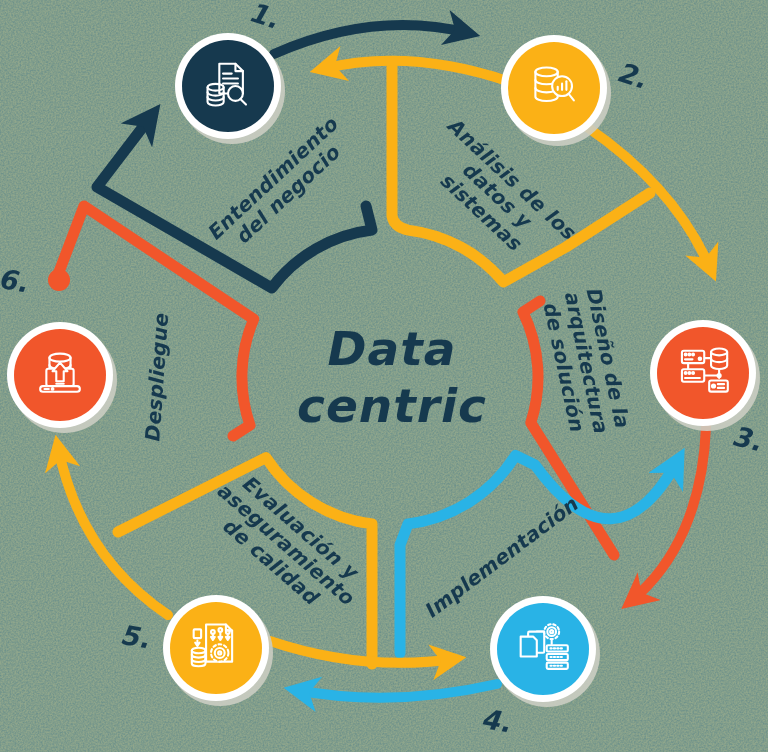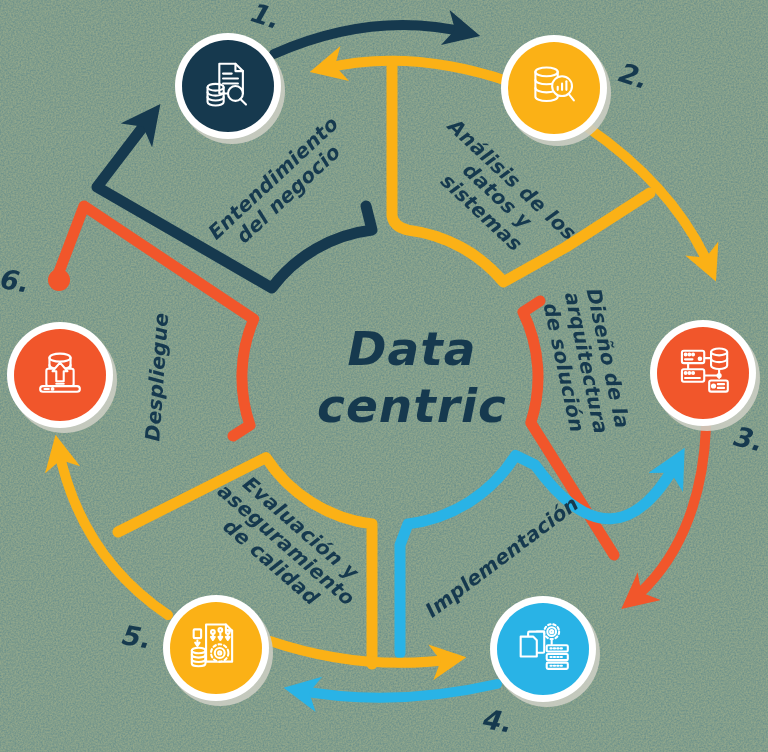--- a/index.html
+++ b/index.html
@@ -189,21 +189,21 @@
     <rect x="28" y="40" width="44" height="28" rx="3" fill="#F1562B"></rect>
     <path d="M50 30 l-12 14 h6 v16 h12 v-16 h6 z" fill="#F1562B"></path>
     <line x1="44" y1="64" x2="56" y2="64"></line>
     <rect x="18" y="68" width="64" height="9" rx="4.5" fill="#F1562B"></rect>
     <line x1="25" y1="72.5" x2="32" y2="72.5"></line>
       <circle cx="38" cy="72.5" r="1.4" fill="#fff"></circle>
   </g>
 </svg>
 
 <div class="stage-wrap">
-  <div class="center-title" style="left:412px;top:377px;transform:translate(-50%,-50%);position:absolute;">Data
+  <div class="center-title" style="left:392px;top:377px;transform:translate(-50%,-50%);position:absolute;">Data
 centric</div>
 
   <div class="num" style="left:266px;top:16px;transform:translate(-50%,-50%) rotate(18deg);">1.</div>
   <div class="num" style="left:634px;top:76px;transform:translate(-50%,-50%) rotate(18deg);">2.</div>
   <div class="num" style="left:749px;top:439px;transform:translate(-50%,-50%) rotate(14deg);">3.</div>
   <div class="num" style="left:498px;top:721px;transform:translate(-50%,-50%) rotate(10deg);">4.</div>
   <div class="num" style="left:137px;top:637px;transform:translate(-50%,-50%) rotate(10deg);">5.</div>
   <div class="num" style="left:15px;top:281px;transform:translate(-50%,-50%) rotate(10deg);">6.</div>
 
   <div class="lbl" style="left:281px;top:186px;transform:translate(-50%,-50%) rotate(-43deg);">Entendimiento

